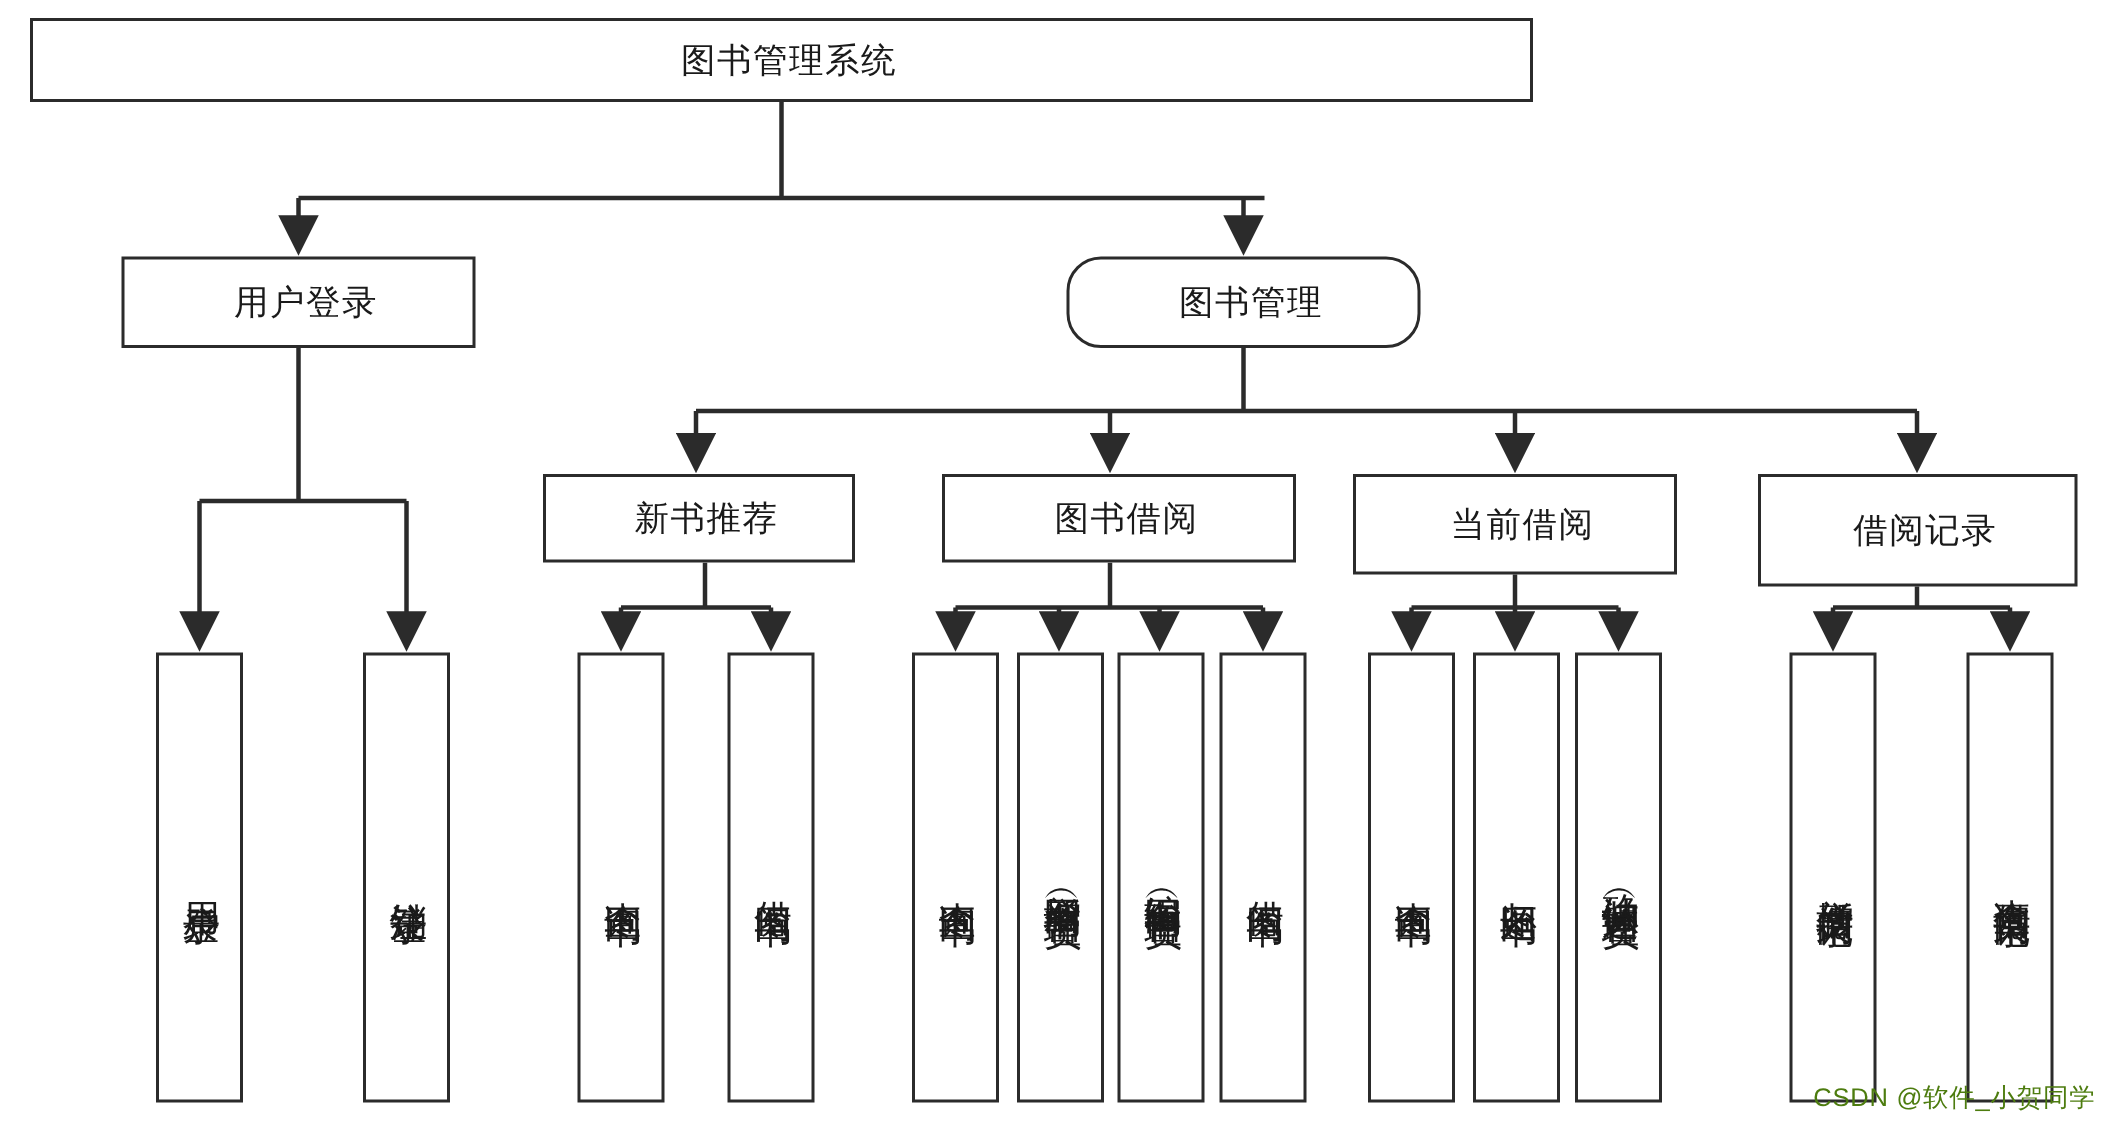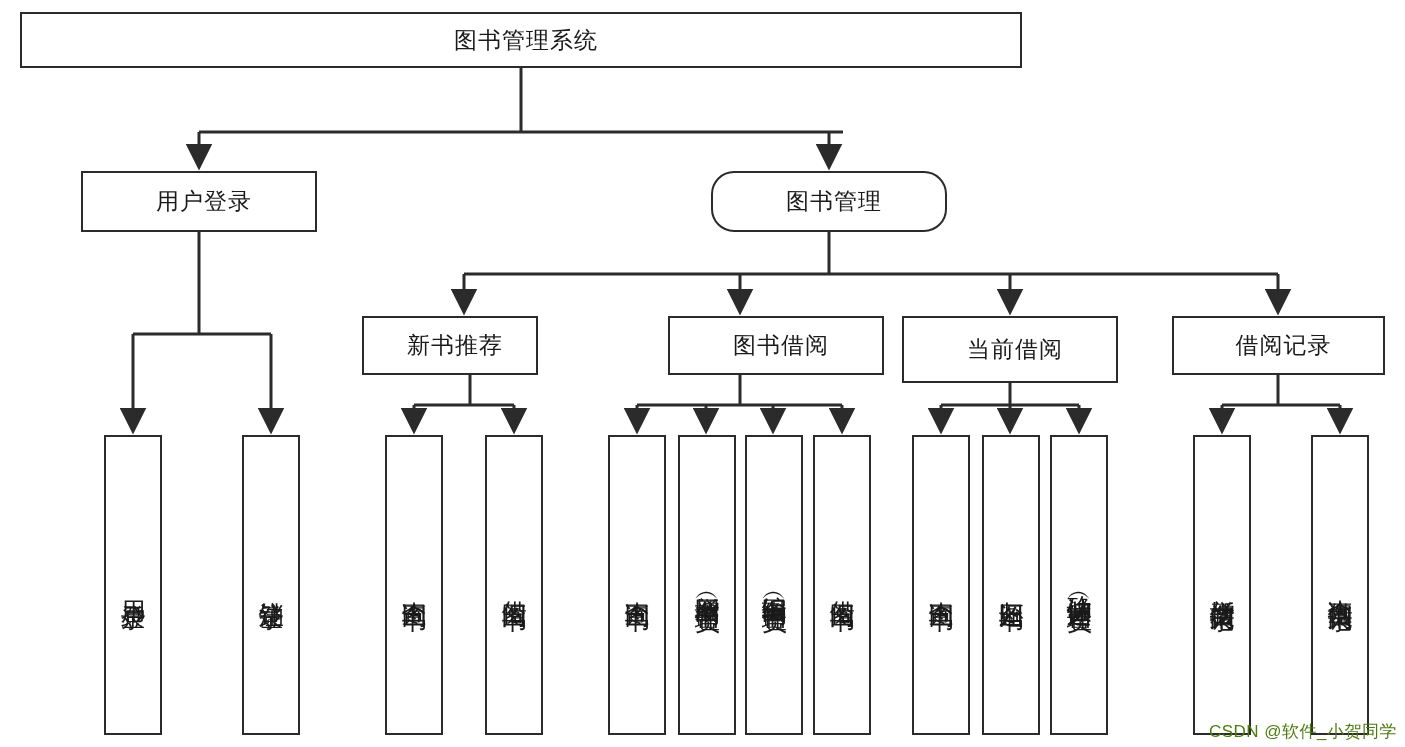--- a/index.html
+++ b/index.html
@@ -132,30 +132,30 @@
     <span>图书管理系统</span>
   </div>
 
   <div class="node node-h" style="left:81px; top:171px; width:236px; height:61px;">
     <span>用户登录</span>
   </div>
   <div class="node node-h" style="left:711px; top:171px; width:236px; height:61px;border-radius:23px;">
     <span>图书管理</span>
   </div>
 
-  <div class="node node-h" style="left:362px; top:316px; width:176px; height:59px;">
+  <div class="node node-h" style="left:362px; top:316px; width:208px; height:59px;">
     <span>新书推荐</span>
   </div>
-  <div class="node node-h" style="left:668px; top:316px; width:216px; height:59px;">
+  <div class="node node-h" style="left:628px; top:316px; width:236px; height:59px;">
     <span>图书借阅</span>
   </div>
   <div class="node node-h" style="left:902px; top:316px; width:216px; height:67px;">
     <span>当前借阅</span>
   </div>
-  <div class="node node-h" style="left:1172px; top:316px; width:213px; height:59px;">
+  <div class="node node-h" style="left:1172px; top:316px; width:213px; height:75px;">
     <span>借阅记录</span>
   </div>
 
   <div class="node node-v" style="left:104px; top:435px; width:58px; height:300px;">
     <span>用户登录</span>
   </div>
   <div class="node node-v" style="left:242px; top:435px; width:58px; height:300px;">
     <span>注销登录</span>
   </div>
 

